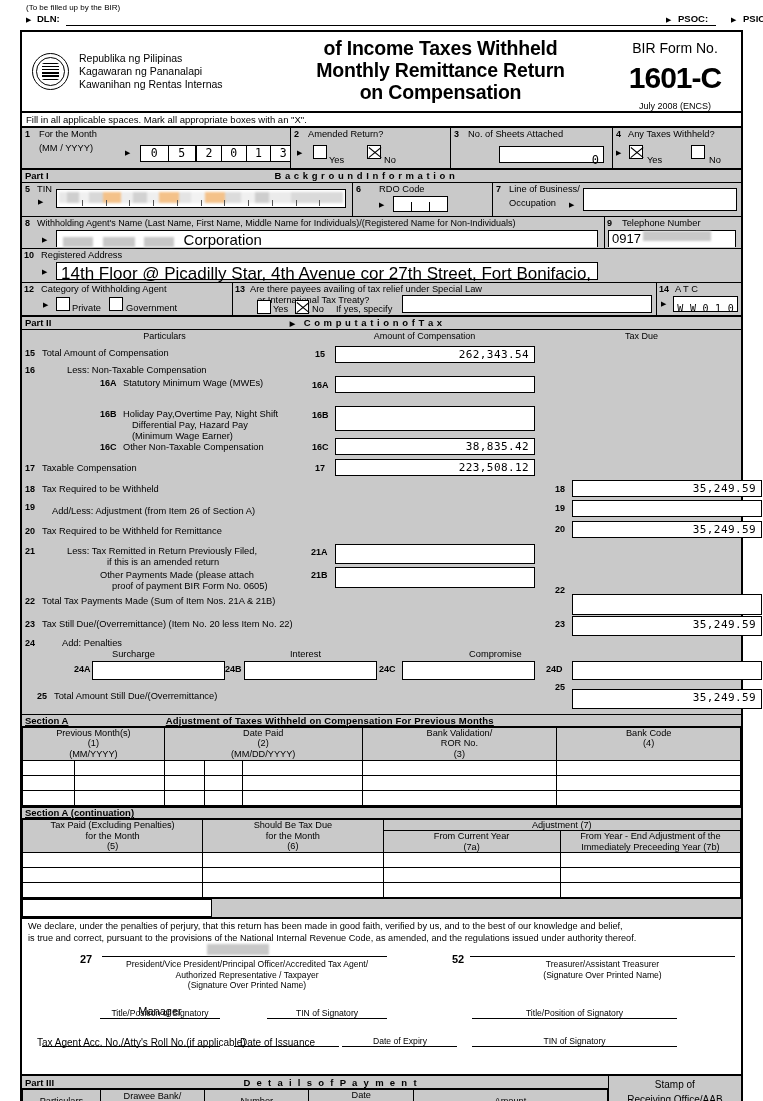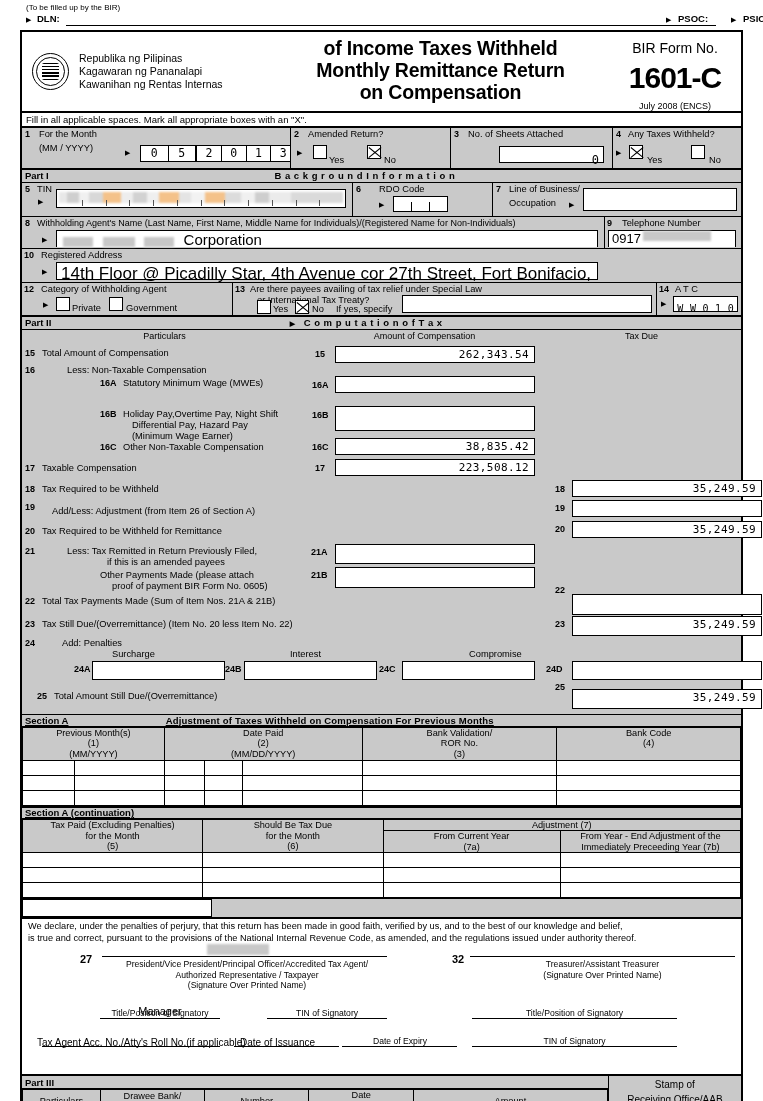--- a/index.html
+++ b/index.html
@@ -372,21 +372,21 @@
       <span class="num-sm" style="position:absolute;left:533px;top:159px;"><span>19</span></span>
       <div class="boxv" style="position:absolute;left:550px;top:156px;width:190px;"></div>
 
       <span class="num-sm" style="position:absolute;left:3px;top:182px;">20</span>
       <span class="lab" style="position:absolute;left:20px;top:182px;">Tax Required to be Withheld for Remittance</span>
       <span class="num-sm" style="position:absolute;left:533px;top:180px;"><span>20</span></span>
       <div class="boxv" style="position:absolute;left:550px;top:177px;width:190px;">35,249.59</div>
 
       <span class="num-sm" style="position:absolute;left:3px;top:202px;">21</span>
       <span class="lab" style="position:absolute;left:45px;top:202px;">Less: Tax Remitted in Return Previously Filed,</span>
-      <span class="lab" style="position:absolute;left:85px;top:213px;">if this is an amended payees</span>
+      <span class="lab" style="position:absolute;left:85px;top:213px;">if this is an amended return</span>
       <span class="lab" style="position:absolute;left:78px;top:226px;">Other Payments Made (please attach</span>
       <span class="lab" style="position:absolute;left:90px;top:237px;">proof of payment BIR Form No. 0605)</span>
       <span class="num-sm" style="position:absolute;left:289px;top:203px;">21A</span>
       <div class="boxv" style="position:absolute;left:313px;top:200px;width:200px;height:20px;"></div>
       <span class="num-sm" style="position:absolute;left:289px;top:226px;">21B</span>
       <div class="boxv" style="position:absolute;left:313px;top:223px;width:200px;height:21px;"></div>
 
       <span class="num-sm" style="position:absolute;left:3px;top:252px;">22</span>
       <span class="lab" style="position:absolute;left:20px;top:252px;">Total Tax Payments Made (Sum of Item Nos. 21A &amp; 21B)</span>
       <span class="num-sm" style="position:absolute;left:533px;top:241px;"><span>22</span></span>
@@ -547,21 +547,21 @@
         <div>Authorized Representative / Taxpayer</div>
         <div>(Signature Over Printed Name)</div>
       </div>
       <div class="sigline" style="position:absolute;left:78px;top:87px;width:120px;">
         <span class="sigtxt">Manager</span>
       </div>
       <div class="capt" style="position:absolute;left:58px;top:89px;width:160px;">Title/Position of Signatory</div>
       <div class="sigline" style="position:absolute;left:245px;top:87px;width:120px;"></div>
       <div class="capt" style="position:absolute;left:225px;top:89px;width:160px;">TIN of Signatory</div>
 
-      <span class="b" style="position:absolute;left:430px;top:33px;font-size:11px;">32</span>
+      <span class="b" style="position:absolute;left:430px;top:33px;font-size:11px;">52</span>
       <div class="sigline" style="position:absolute;left:448px;top:25px;width:265px;"></div>
       <div class="capt" style="position:absolute;left:448px;top:40px;width:265px;">
         <div>Treasurer/Assistant Treasurer</div>
         <div>(Signature Over Printed Name)</div>
       </div>
       <div class="sigline" style="position:absolute;left:450px;top:87px;width:205px;"></div>
       <div class="capt" style="position:absolute;left:450px;top:89px;width:205px;">Title/Position of Signatory</div>
       <div class="sigline" style="position:absolute;left:450px;top:115px;width:205px;"></div>
       <div class="capt" style="position:absolute;left:450px;top:117px;width:205px;">TIN of Signatory</div>
 
@@ -570,20 +570,21 @@
       <div class="sigline" style="position:absolute;left:212px;top:115px;width:105px;"></div>
       <div class="small7" style="position:absolute;left:218px;top:117px;">Date of Issuance</div>
       <div class="sigline" style="position:absolute;left:320px;top:115px;width:115px;"></div>
       <div class="capt" style="position:absolute;left:318px;top:117px;width:120px;">Date of Expiry</div>
     </div>
 
     <div class="row" style="border-top:2.5px solid #000;">
       <div style="width:590px;border-right:1.5px solid #000;">
         <div class="band" style="border-top:none;border-bottom:1.5px solid #000;">
           <b>Part III</b>
+          <span class="ctr" style="letter-spacing:1.8px;">D e t a i l s   o f   P a y m e n t</span>
         </div>
         <table class="tbl">
           <tbody>
               <tr>
             <th class="hdcell b" rowspan="2" style="width:78px;">Particulars</th>
             <th class="hdcell b" rowspan="2" style="width:105px;">
               <div>Drawee Bank/</div>
                   <div>Agency</div>
             </th>
             <th class="hdcell b" rowspan="2" style="width:105px;">Number</th>

